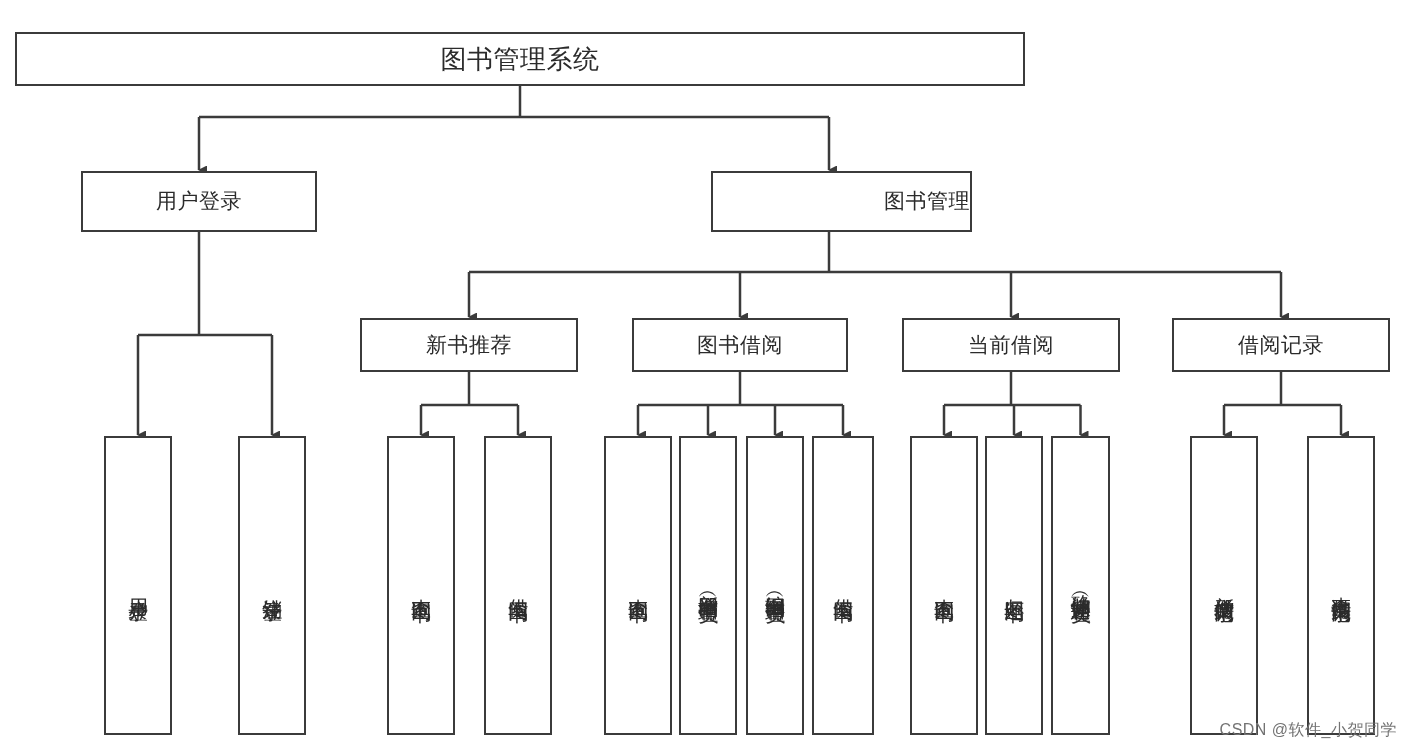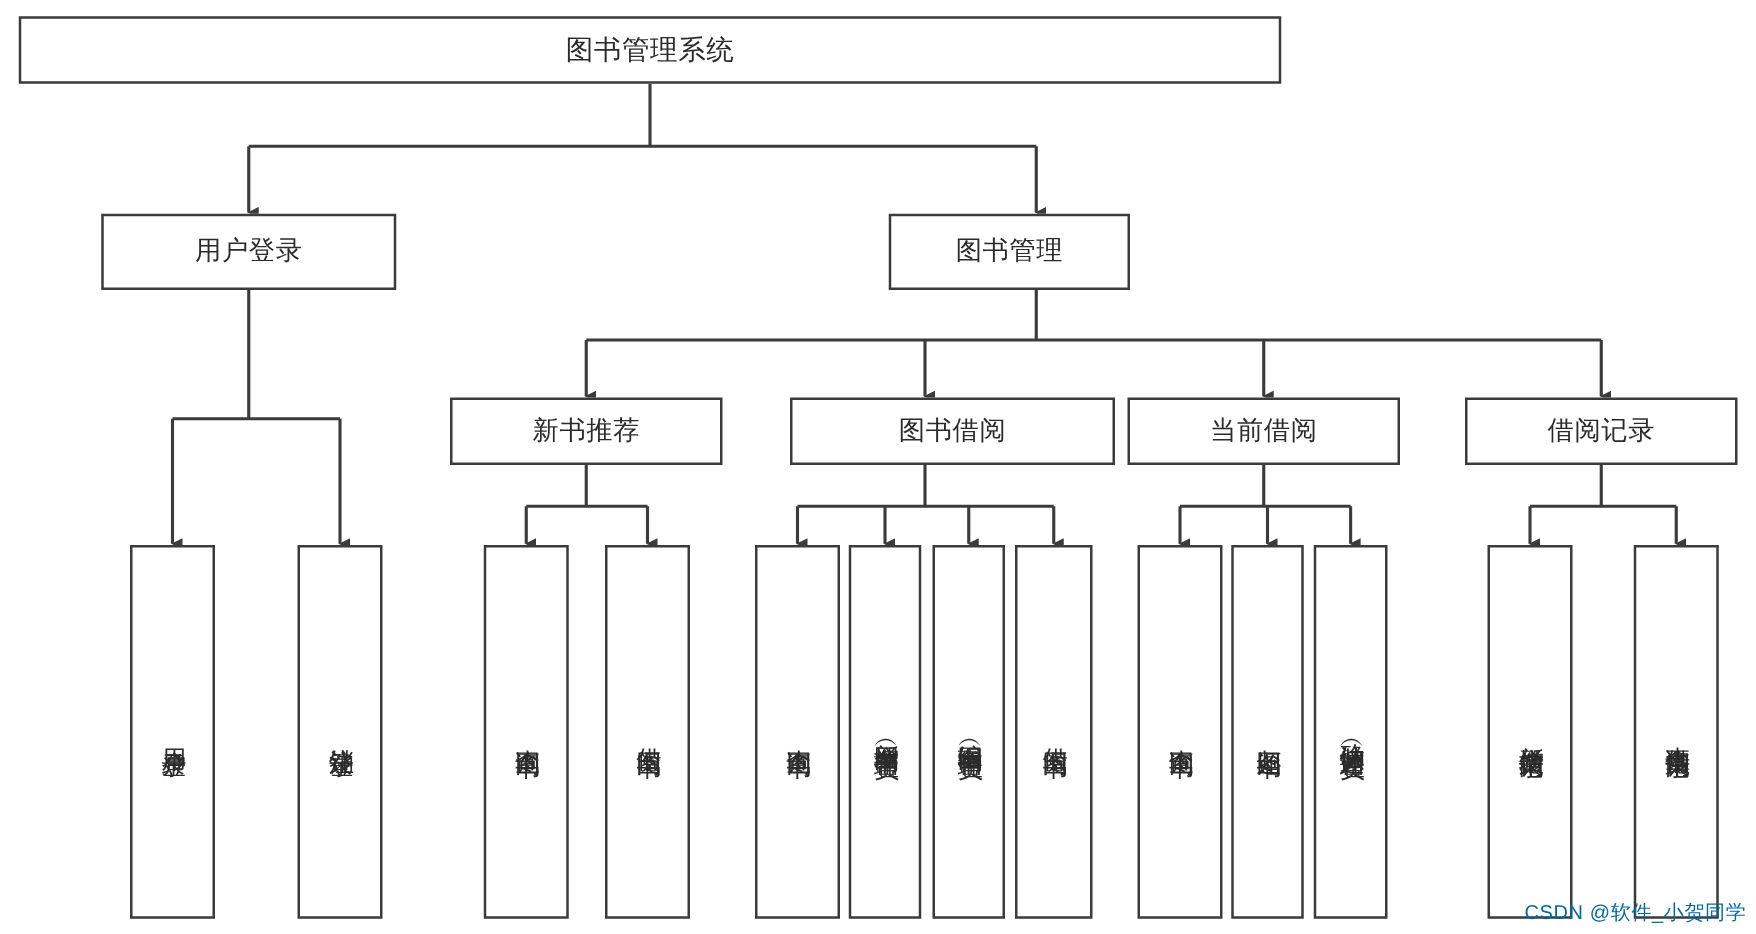--- a/index.html
+++ b/index.html
@@ -49,28 +49,29 @@
     letter-spacing: 1.5px;
     padding: 4px 0;
   }
   .node.vertical .vlabel {
     writing-mode: vertical-rl;
     text-orientation: upright;
     display: block;
     max-height: 100%;
   }
   #root-node {
-    font-size: 22px;
+    font-size: 26px;
+    margin-top: 19px;
   }
   #watermark {
     position: absolute;
     right: 8px;
     bottom: 6px;
     font-size: 16px;
-    color: #0369a1;
+    color: #737373;
     letter-spacing: 0.5px;
     white-space: nowrap;
     user-select: none;
   }
 </style>
 </head>
 <body>
 
 <div id="canvas">
 
@@ -117,27 +118,27 @@
       </g>
   </svg>
 
   <div id="node-layer">
       <div class="node horizontal" id="root-node" style="left: 15px; top: 13px; width: 1010px; height: 54px;">
         <span class="hlabel">图书管理系统</span>
       </div>
       <div class="node horizontal" id="node-user-login" style="left: 81px; top: 171px; width: 236px; height: 61px;">
         <span class="hlabel">用户登录</span>
       </div>
-      <div class="node horizontal" id="node-book-manage" style="left: 711px; top: 171px; width: 193px; height: 61px;">
+      <div class="node horizontal" id="node-book-manage" style="left: 711px; top: 171px; width: 261px; height: 61px; justify-content: flex-end;">
         <span class="hlabel">图书管理</span>
       </div>
       <div class="node horizontal" id="node-new-book-recommend" style="left: 360px; top: 318px; width: 218px; height: 54px;">
         <span class="hlabel">新书推荐</span>
       </div>
-      <div class="node horizontal" id="node-book-borrow" style="left: 632px; top: 318px; width: 260px; height: 54px;">
+      <div class="node horizontal" id="node-book-borrow" style="left: 632px; top: 318px; width: 216px; height: 54px;">
         <span class="hlabel">图书借阅</span>
       </div>
       <div class="node horizontal" id="node-current-borrow" style="left: 902px; top: 318px; width: 218px; height: 54px; text-align: right;">
         <span class="hlabel">当前借阅</span>
       </div>
       <div class="node horizontal" id="node-borrow-record" style="left: 1172px; top: 318px; width: 218px; height: 54px; justify-content: center;">
         <span class="hlabel">借阅记录</span>
       </div>
       <div class="node vertical" id="node-leaf-user-login" style="left: 104px; top: 436px; width: 68px; height: 299px;">
         <span class="vlabel">用户登录</span>

